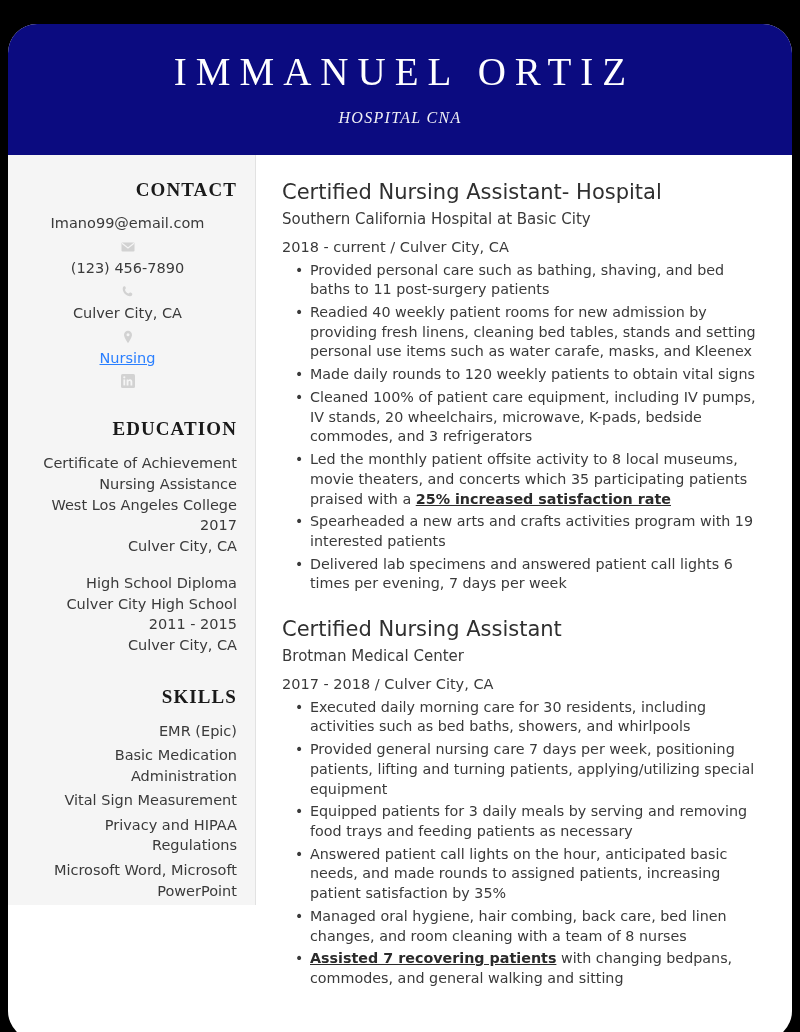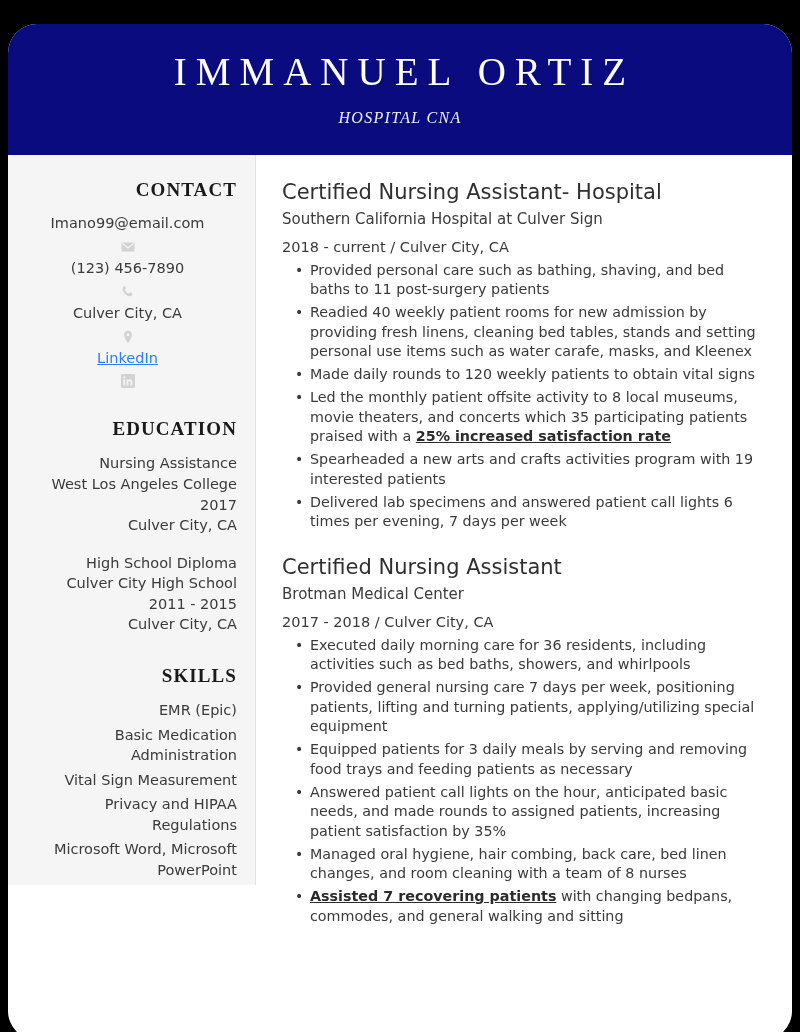--- a/index.html
+++ b/index.html
@@ -224,35 +224,36 @@
         <div class="contact-row">
           <span class="ctext">Culver City, CA</span>
           <span class="icon">
             <svg width="14" height="14" viewBox="0 0 14 14">
                 <path d="M7 0.8c-2.2 0-4 1.8-4 4 0 3 4 8.4 4 8.4s4-5.4 4-8.4c0-2.2-1.8-4-4-4z" fill="#d2d2d2"></path>
                 <circle cx="7" cy="4.8" r="1.5" fill="#f5f5f5"></circle>
               </svg>
           </span>
         </div>
         <div class="contact-row">
-          <span class="ctext link">LinkedIn</span>
+          <span class="ctext link">Nursing</span>
           <span class="icon">
             <svg width="14" height="14" viewBox="0 0 14 14">
                 <rect x="0" y="0" width="14" height="14" rx="1.5" fill="#d2d2d2"></rect>
                 <rect x="2.4" y="5.4" width="1.8" height="6" fill="#f5f5f5"></rect>
                 <circle cx="3.3" cy="3.3" r="1.1" fill="#f5f5f5"></circle>
                 <path d="M5.6 5.4h1.7v0.9c0.35-0.65 1-1.05 1.8-1.05 1.4 0 2.2 0.85 2.2 2.5v3.65H9.5V8.2c0-0.8-0.3-1.25-0.95-1.25-0.7 0-1.1 0.47-1.1 1.25v3.2H5.6z" fill="#f5f5f5"></path>
               </svg>
           </span>
         </div>
       </div>
 
       <div class="side-heading sp">EDUCATION</div>
 
       <div class="edu-block">
+        <div class="side-line">Certificate of Achievement</div>
         <div class="side-line">Nursing Assistance</div>
         <div class="side-line">West Los Angeles College</div>
         <div class="side-line">2017</div>
         <div class="side-line">Culver City, CA</div>
       </div>
 
       <div class="edu-gap"></div>
 
       <div class="edu-block">
         <div class="side-line">High School Diploma</div>
@@ -270,38 +271,39 @@
         <div class="skill-item">Privacy and HIPAA Regulations</div>
         <div class="skill-item">Microsoft Word, Microsoft PowerPoint</div>
       </div>
 
     </div>
 
     <div class="main">
 
       <div class="job">
         <div class="job-title">Certified Nursing Assistant- Hospital</div>
-        <div class="job-company">Southern California Hospital at Culver Sign</div>
+        <div class="job-company">Southern California Hospital at Basic City</div>
         <div class="job-meta">2018 - current  /  Culver City, CA</div>
         <ul class="bullets">
           <li><span>Provided personal care such as bathing, shaving, and bed baths to 11 post-surgery patients</span><b></b><span></span></li>
           <li><span>Readied 40 weekly patient rooms for new admission by providing fresh linens, cleaning bed tables, stands and setting personal use items such as water carafe, masks, and Kleenex</span><b></b><span></span></li>
           <li><span>Made daily rounds to 120 weekly patients to obtain vital signs</span><b></b><span></span></li>
+          <li><span>Cleaned 100% of patient care equipment, including IV pumps, IV stands, 20 wheelchairs, microwave, K-pads, bedside commodes, and 3 refrigerators</span><b></b><span></span></li>
           <li><span>Led the monthly patient offsite activity to 8 local museums, movie theaters, and concerts which 35 participating patients praised with a </span><b>25% increased satisfaction rate</b><span></span></li>
           <li><span>Spearheaded a new arts and crafts activities program with 19 interested patients</span><b></b><span></span></li>
           <li><span>Delivered lab specimens and answered patient call lights 6 times per evening, 7 days per week</span><b></b><span></span></li>
         </ul>
       </div>
 
       <div class="job">
         <div class="job-title">Certified Nursing Assistant</div>
         <div class="job-company">Brotman Medical Center</div>
         <div class="job-meta">2017 - 2018  /  Culver City, CA</div>
         <ul class="bullets">
-          <li><span>Executed daily morning care for 36 residents, including activities such as bed baths, showers, and whirlpools</span><b></b><span></span></li>
+          <li><span>Executed daily morning care for 30 residents, including activities such as bed baths, showers, and whirlpools</span><b></b><span></span></li>
           <li><span>Provided general nursing care 7 days per week, positioning patients, lifting and turning patients, applying/utilizing special equipment</span><b></b><span></span></li>
           <li><span>Equipped patients for 3 daily meals by serving and removing food trays and feeding patients as necessary</span><b></b><span></span></li>
           <li><span>Answered patient call lights on the hour, anticipated basic needs, and made rounds to assigned patients, increasing patient satisfaction by 35%</span><b></b><span></span></li>
           <li><span>Managed oral hygiene, hair combing, back care, bed linen changes, and room cleaning with a team of 8 nurses</span><b></b><span></span></li>
           <li><span></span><b>Assisted 7 recovering patients</b><span> with changing bedpans, commodes, and general walking and sitting</span></li>
         </ul>
       </div>
 
     </div>
   </div>

